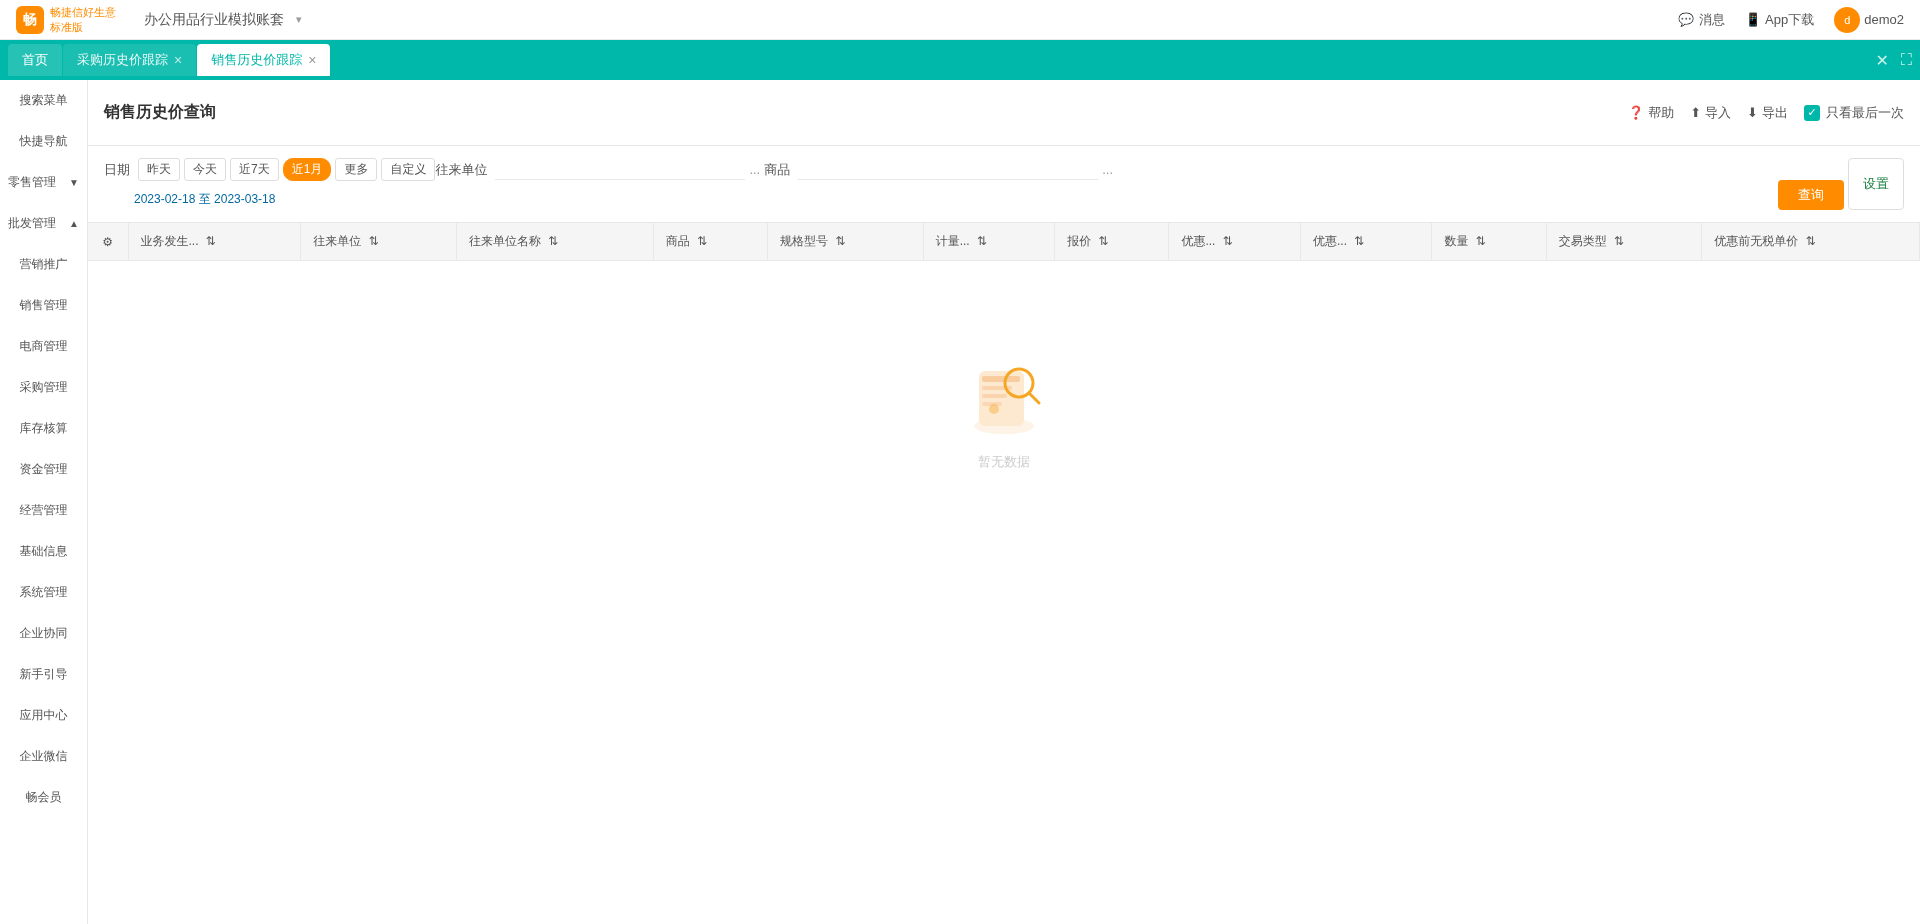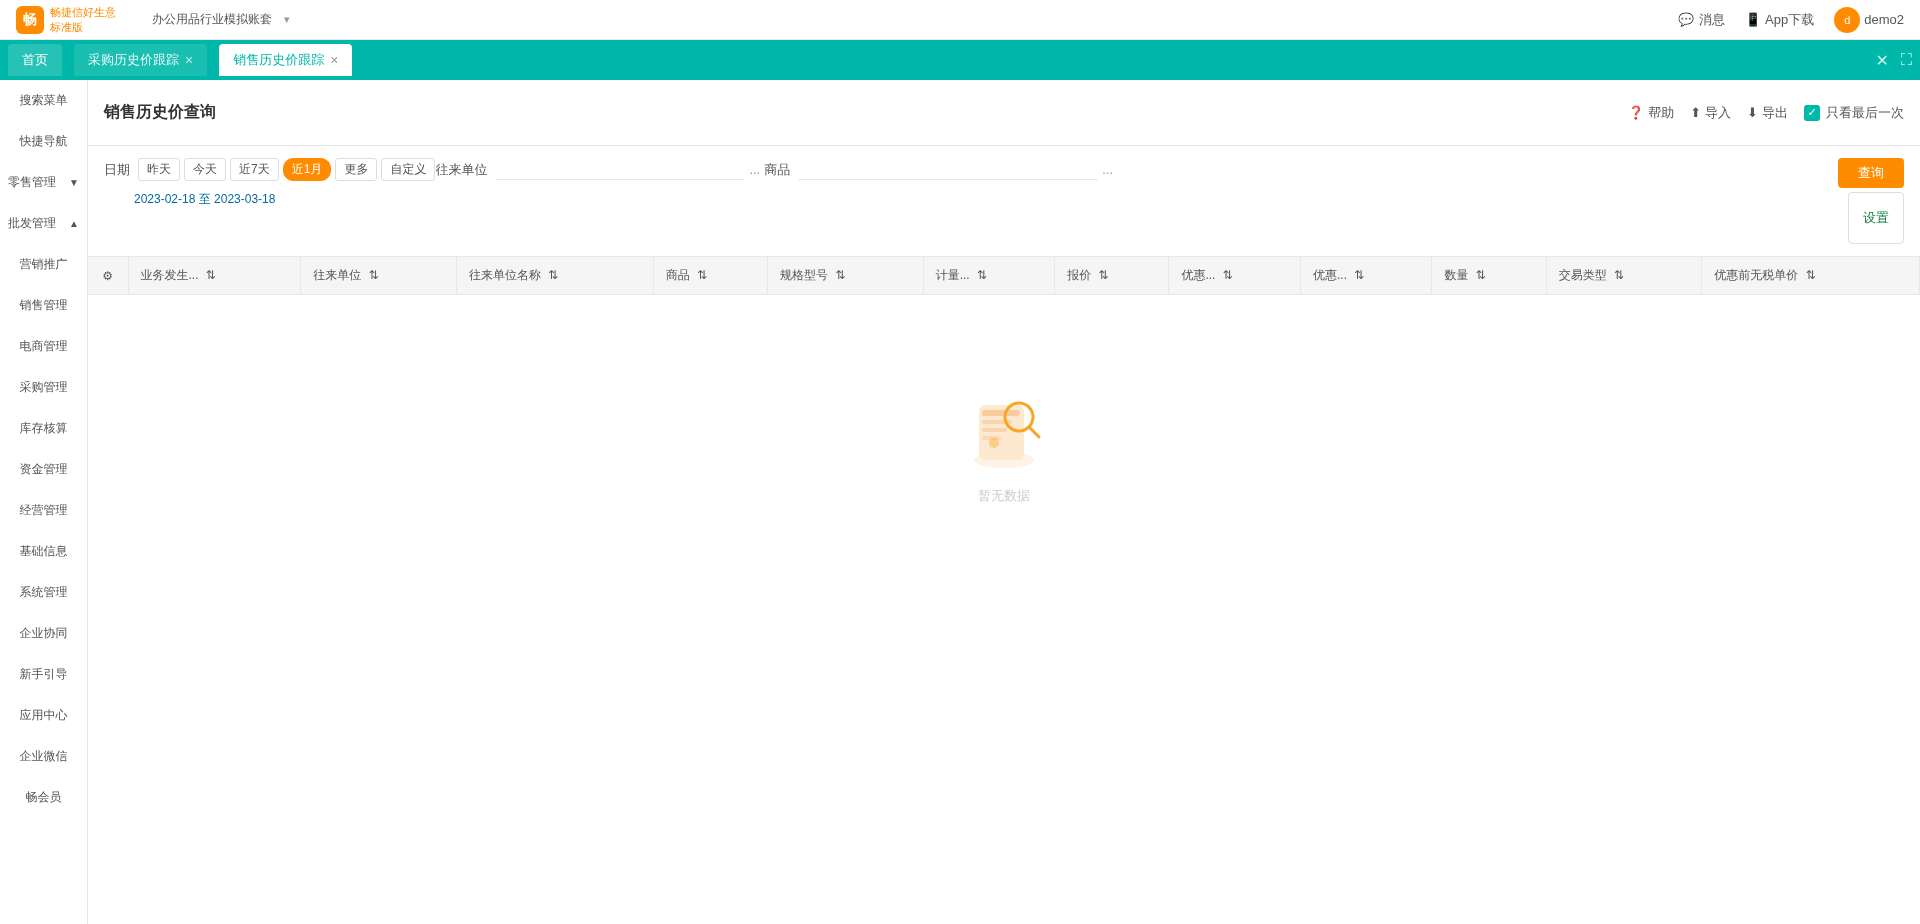--- a/index.html
+++ b/index.html
@@ -4,28 +4,28 @@
   <style>
     * { margin: 0; padding: 0; box-sizing: border-box; }
     body { font-family: 'Microsoft YaHei', Arial, sans-serif; font-size: 13px; background: #f5f5f5; color: #333; width: 1920px; height: 924px; overflow: hidden; display: flex; flex-direction: column; }
 
     
     .top-bar { height: 40px; background: #fff; display: flex; align-items: center; padding: 0 16px; border-bottom: 1px solid #e8e8e8; justify-content: space-between; flex-shrink: 0; }
     .top-bar-left { display: flex; align-items: center; gap: 8px; }
     .logo-area { display: flex; align-items: center; gap: 6px; }
     .logo-icon { width: 28px; height: 28px; background: #ff8c00; border-radius: 6px; display: flex; align-items: center; justify-content: center; color: white; font-size: 14px; font-weight: bold; }
     .logo-text { font-size: 11px; color: #ff8c00; line-height: 1.3; }
-    .top-bar-title { color: #555; font-size: 12px; margin-left: 28px; }
+    .top-bar-title { color: #555; font-size: 14px; margin-left: 20px; }
     .top-bar-dropdown { color: #999; font-size: 11px; margin-left: 4px; cursor: pointer; }
     .top-bar-right { display: flex; align-items: center; gap: 20px; color: #555; font-size: 13px; }
     .top-bar-right-item { display: flex; align-items: center; gap: 4px; cursor: pointer; }
     .avatar { width: 26px; height: 26px; border-radius: 50%; background: #ff8c00; display: flex; align-items: center; justify-content: center; color: white; font-size: 11px; }
 
     
-    .tab-bar { height: 40px; background: #00b8a9; display: flex; align-items: center; padding: 0 8px; gap: 12px; flex-shrink: 0; }
+    .tab-bar { height: 40px; background: #00b8a9; display: flex; align-items: center; padding: 0 8px; gap: 1px; flex-shrink: 0; }
     .tab { height: 32px; display: flex; align-items: center; padding: 0 14px; border-radius: 4px 4px 0 0; cursor: pointer; font-size: 13px; color: rgba(255,255,255,0.85); gap: 6px; }
     .tab.home { background: rgba(255,255,255,0.15); color: white; }
     .tab.active { background: #fff; color: #00b8a9; }
     .tab.inactive { background: rgba(255,255,255,0.1); color: rgba(255,255,255,0.9); }
     .tab-close { font-size: 14px; color: rgba(255,255,255,0.7); cursor: pointer; }
     .tab.active .tab-close { color: #999; }
     .tab-bar-right { margin-left: auto; display: flex; align-items: center; gap: 12px; }
     .tab-bar-icon { color: rgba(255,255,255,0.8); font-size: 16px; cursor: pointer; }
 
     
@@ -54,21 +54,21 @@
     .filter-label { color: #555; font-size: 13px; white-space: nowrap; }
     .date-buttons { display: flex; gap: 4px; }
     .date-btn { padding: 2px 8px; font-size: 12px; border: 1px solid #ddd; border-radius: 3px; cursor: pointer; background: #fff; color: #555; }
     .date-btn.active { background: #ff8c00; color: white; border-color: #ff8c00; border-radius: 10px; }
     .date-range { color: #0369a1; font-size: 12px; margin-top: 2px; }
     .filter-input-group { display: flex; align-items: center; }
     .filter-input { border: none; border-bottom: 1px solid #e8e8e8; outline: none; padding: 4px 8px; font-size: 13px; width: 200px; color: #333; }
     .filter-input-dots { color: #999; cursor: pointer; padding: 4px; }
 
     
-    .action-buttons { display: flex; flex-direction: column; gap: 4px; align-items: flex-end; margin-left: auto; }
+    .action-buttons { display: flex; flex-direction: row; gap: 4px; align-items: flex-end; margin-left: auto; }
     .btn-query { background: #ff8c00; color: white; border: none; padding: 6px 20px; border-radius: 4px; cursor: pointer; font-size: 13px; }
     .btn-setting { background: #fff; color: #15803d; border: 1px solid #ddd; padding: 16px 14px; border-radius: 4px; cursor: pointer; font-size: 13px; }
 
     
     .table-area { flex: 1; background: #fff; overflow: auto; }
     .data-table { width: 100%; border-collapse: collapse; }
     .data-table th { background: #f5f5f5; padding: 10px 12px; text-align: left; font-size: 12px; color: #555; font-weight: normal; border-bottom: 1px solid #e8e8e8; border-right: 1px solid #e8e8e8; white-space: nowrap; cursor: pointer; }
     .data-table th:first-child { width: 40px; text-align: center; }
     .data-table th .sort-arrows { display: inline-flex; flex-direction: column; margin-left: 4px; }
     .settings-icon-cell { text-align: center; }

